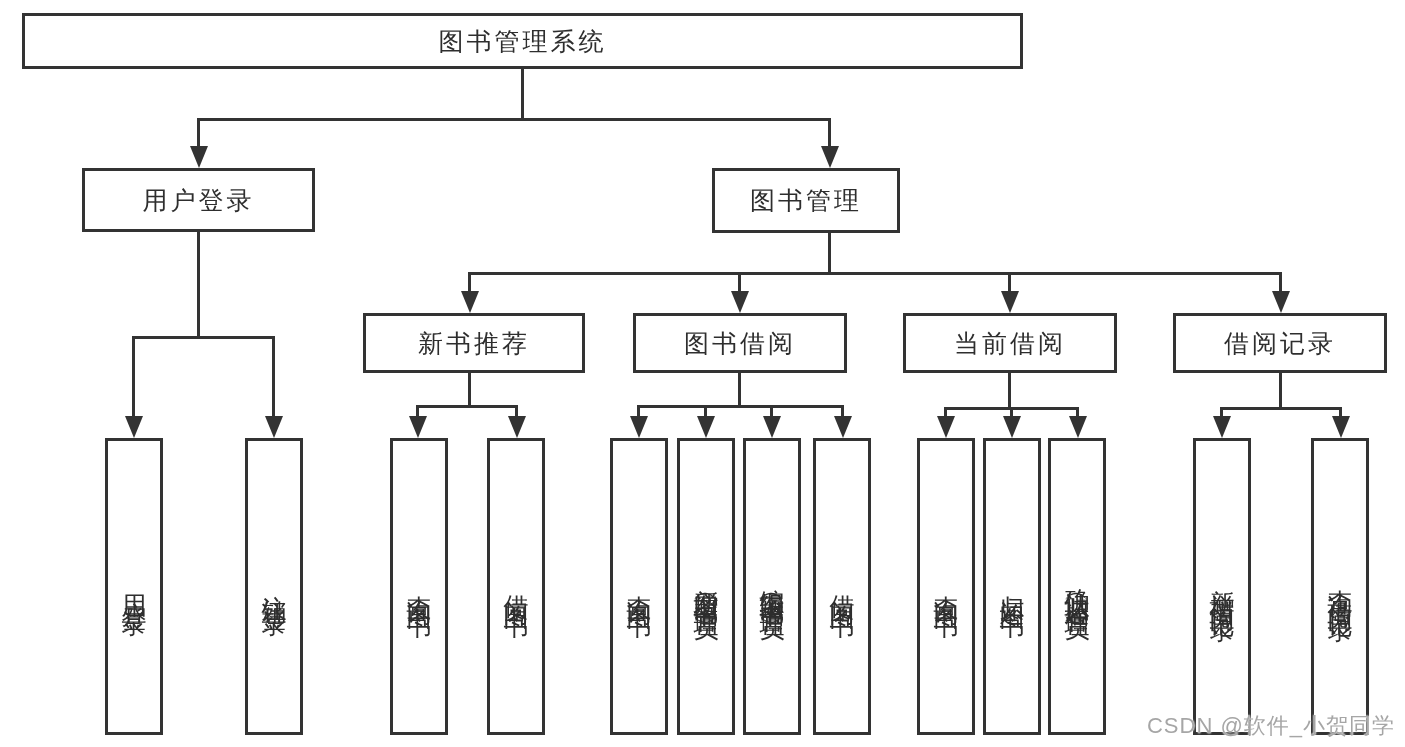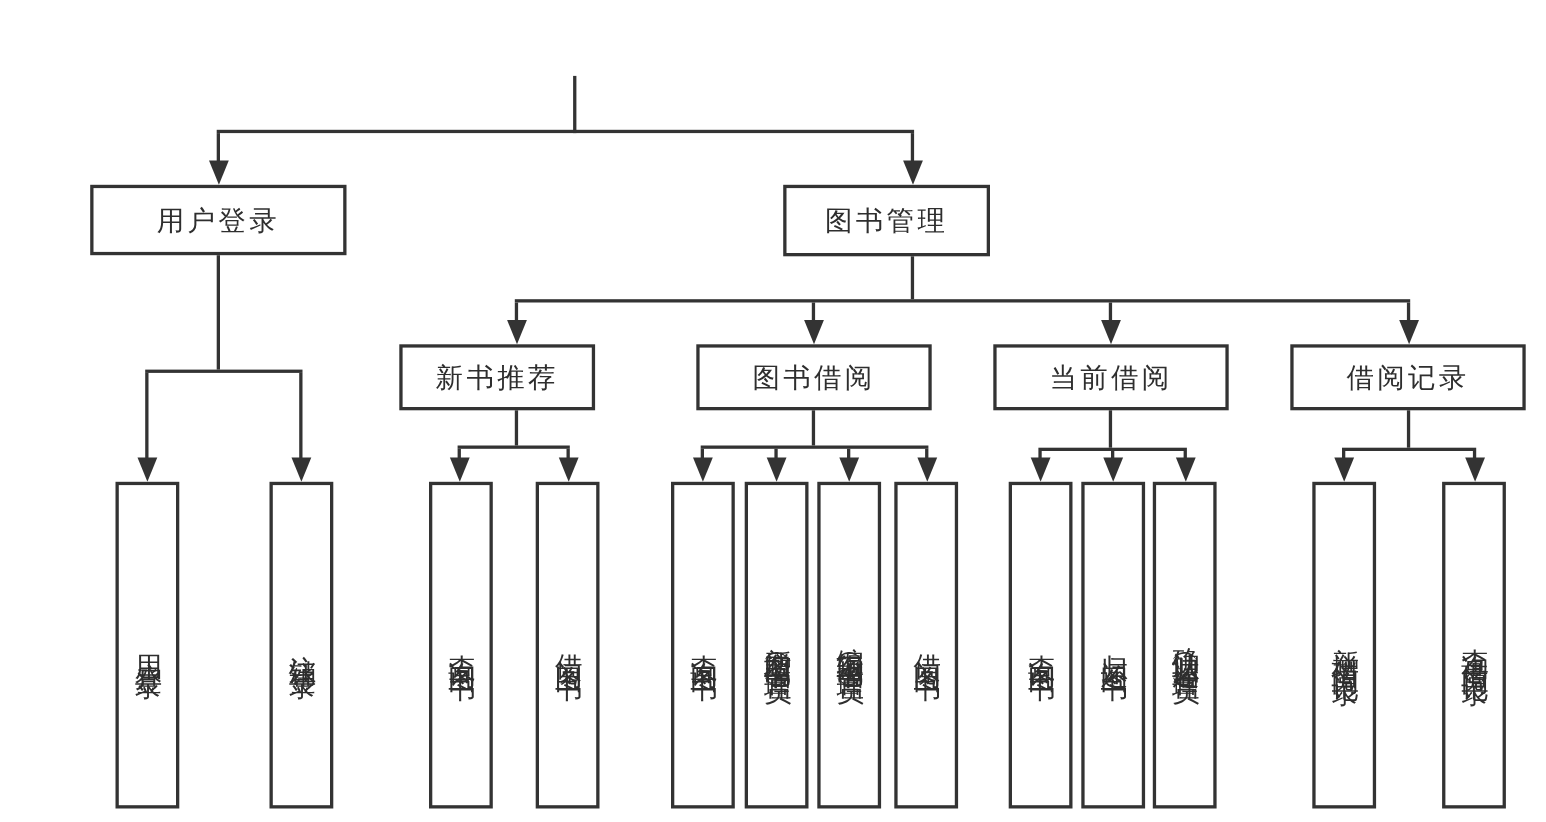--- a/index.html
+++ b/index.html
@@ -30,20 +30,23 @@
     position:absolute;right:10px;bottom:6px;z-index:5;
     color:#a6a6a6;font-size:22px;letter-spacing:1px;
     text-shadow:0 0 2px #fff,0 0 2px #fff;
   }
 </style>
 </head>
 <body>
 
 <div id="canvas">
 
+  <div class="box" style="left:22px;top:13px;width:1001px;height:56px;">
+    <span>图书管理系统</span>
+  </div>
 
   <div class="vline" style="left:521px;top:69px;width:3px;height:52px;"></div>
   <div class="hline" style="left:197px;top:118px;width:634px;height:3px;"></div>
   <div class="vline" style="left:197px;top:121px;width:3px;height:28px;"></div>
   <div class="arrow" style="left:190px;top:146px;"></div>
   <div class="vline" style="left:828px;top:121px;width:3px;height:28px;"></div>
   <div class="arrow" style="left:821px;top:146px;"></div>
 
   <div class="box" style="left:82px;top:168px;width:233px;height:64px;">
     <span>用户登录</span>
@@ -63,21 +66,21 @@
   <div class="hline" style="left:468px;top:272px;width:814px;height:3px;"></div>
   <div class="vline" style="left:468px;top:275px;width:3px;height:20px;"></div>
   <div class="arrow" style="left:461px;top:291px;"></div>
   <div class="vline" style="left:738px;top:275px;width:3px;height:20px;"></div>
   <div class="arrow" style="left:731px;top:291px;"></div>
   <div class="vline" style="left:1008px;top:275px;width:3px;height:20px;"></div>
   <div class="arrow" style="left:1001px;top:291px;"></div>
   <div class="vline" style="left:1279px;top:275px;width:3px;height:20px;"></div>
   <div class="arrow" style="left:1272px;top:291px;"></div>
 
-  <div class="box" style="left:363px;top:313px;width:178px;height:60px;">
+  <div class="box" style="left:363px;top:313px;width:222px;height:60px;">
     <span>新书推荐</span>
   </div>
   <div class="box" style="left:633px;top:313px;width:214px;height:60px;">
     <span>图书借阅</span>
   </div>
   <div class="box" style="left:903px;top:313px;width:214px;height:60px;">
     <span>当前借阅</span>
   </div>
   <div class="box" style="left:1173px;top:313px;width:214px;height:60px;text-align:center;">
     <span>借阅记录</span>
@@ -154,13 +157,14 @@
     <span style="letter-spacing:4px;">确认归还（管理员）</span>
     </div>
 
   <div class="vbox" style="left:1193px;top:438px;width:58px;height:297px;">
     <span>新增借阅记录</span>
     </div>
   <div class="vbox" style="left:1311px;top:438px;width:58px;height:297px;">
     <span>查询借阅记录</span>
     </div>
 
+  <div class="watermark">CSDN @软件_小贺同学</div>
 </div>
 
 </body></html>

